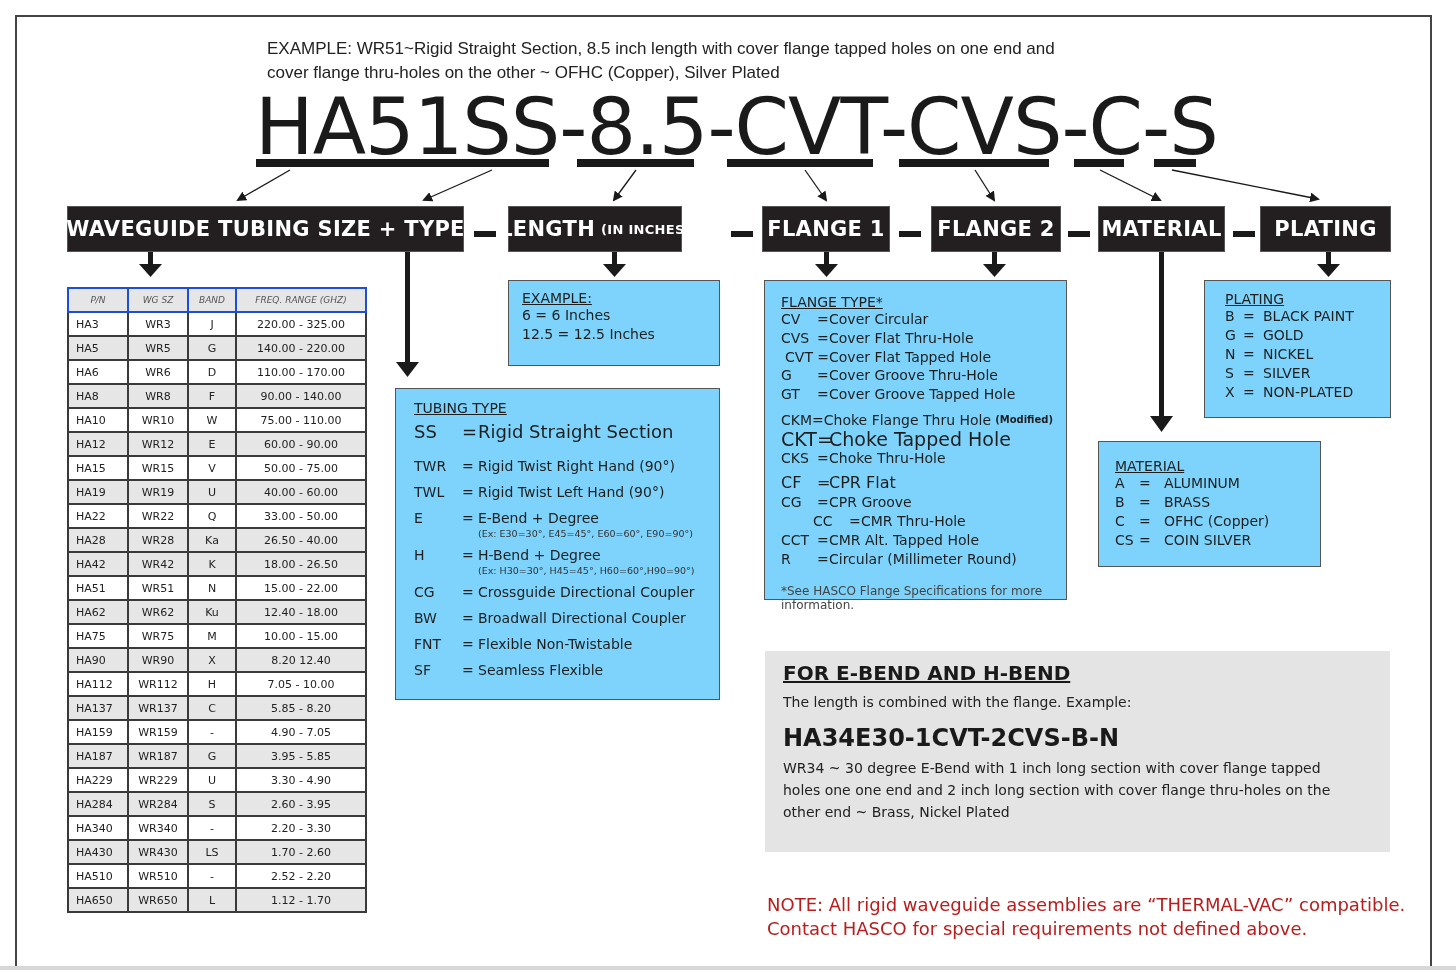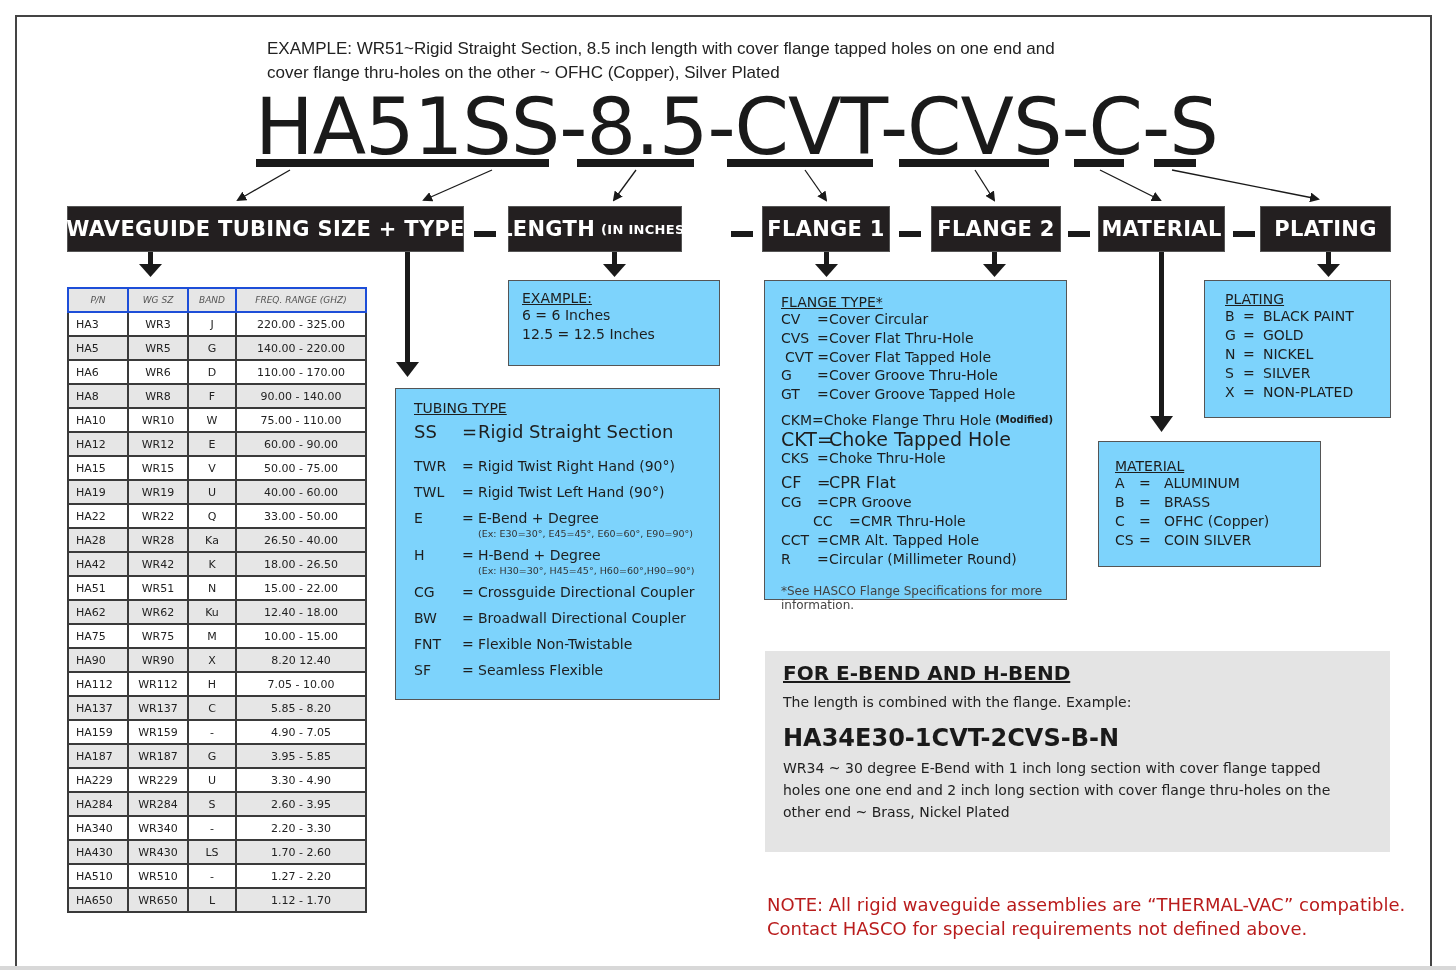--- a/index.html
+++ b/index.html
@@ -254,21 +254,21 @@
       <tr class="alt">
         <td class="pn">HA430</td>
         <td>WR430</td>
         <td>LS</td>
         <td>1.70 - 2.60</td>
       </tr>
       <tr>
         <td class="pn">HA510</td>
         <td>WR510</td>
         <td>-</td>
-        <td>1.27 - 2.20</td>
+        <td>2.52 - 2.20</td>
       </tr>
       <tr class="alt">
         <td class="pn">HA650</td>
         <td>WR650</td>
         <td>L</td>
         <td>1.12 - 1.70</td>
       </tr>
     </tbody>
 </table>
 

